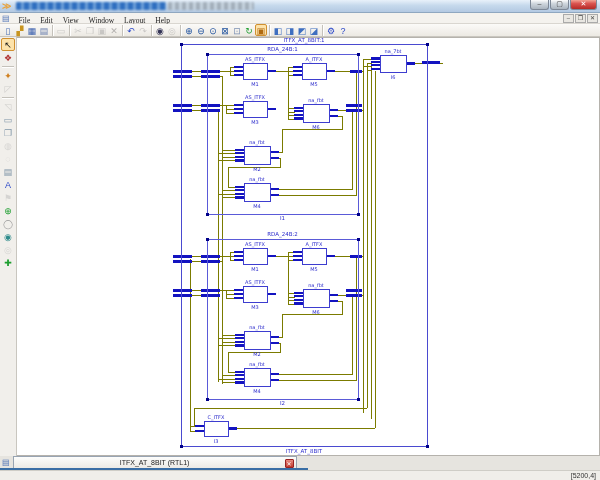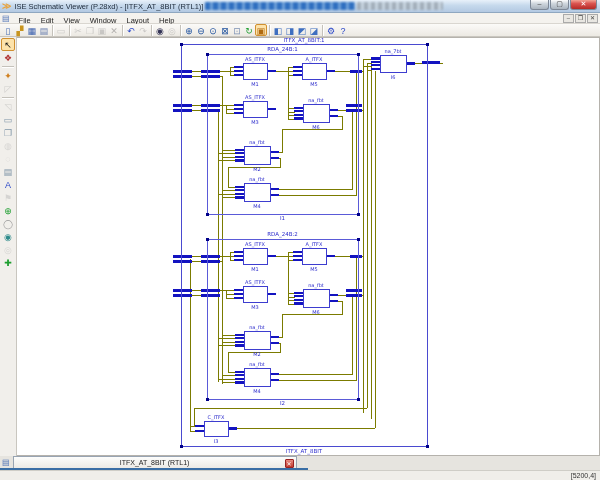--- a/index.html
+++ b/index.html
@@ -21,21 +21,21 @@
   .win-controls { position:absolute; right:3px; top:0; display:flex; }
   .wbtn { width:19px; height:10px; border:1px solid #7d8796; border-top:none;
     border-radius:0 0 3px 3px; font-size:7px; line-height:8px; text-align:center;
     color:#fff; background:linear-gradient(#fdfdfd,#cfd6dd 40%,#aab4bf); color:#444; margin-left:1px; }
   .wbtn.close { width:27px; background:linear-gradient(#f2a394,#d9534f 40%,#b52b27); color:#fff; }
 
   
   .menubar { position:absolute; left:0; top:13px; width:600px; height:11px;
     background:#f4f2ee; border-bottom:1px solid #d9d6d0; display:flex; align-items:center; }
   .menu-doc-icon { font-size:8px; color:#4a6fb5; margin:0 4px 0 2px; }
-  .menu-item { font-size:7.5px; color:#222; padding:0 5px; }
+  .menu-item { font-size:7.5px; color:#222; padding:0 5px;font-family:Liberation Serif, serif; }
   .menu-item u { text-decoration:underline; }
   .mdi-controls { position:absolute; right:2px; top:1px; display:flex; }
   .mdibtn { width:11px; height:9px; border:1px solid #aaa; background:#e9e7e2;
     font-size:6px; line-height:7px; text-align:center; color:#444; margin-left:1px; }
 
   
   .toolbar { position:absolute; left:0; top:24px; width:600px; height:13px;
     background:linear-gradient(#fbfaf8,#ece9e3); border-bottom:1px solid #c9c6bf;
     display:flex; align-items:center; padding-left:2px; }
   .tb-icon { width:12px; height:12px; font-size:9px; line-height:12px;
@@ -78,21 +78,20 @@
     background:#f0eeea; border-top:1px solid #cfcdc7; }
   .status-coords { position:absolute; right:4px; top:1px; font-size:7px; color:#333; }
 </style>
 </head>
 <body>
 
 <div id="window">
 
   <div class="titlebar">
     <span class="app-icon">≫</span>
-    <span class="title-text">ISE Schematic Viewer (P.28xd) - [ITFX_AT_8BIT (RTL1)]</span>
     <span class="smudge sel"></span>
     <span class="smudge plain"></span>
     <span class="win-controls">
       <span class="wbtn">–</span>
       <span class="wbtn">▢</span>
       <span class="wbtn close">✕</span>
     </span>
   </div>
 
   <div class="menubar">

